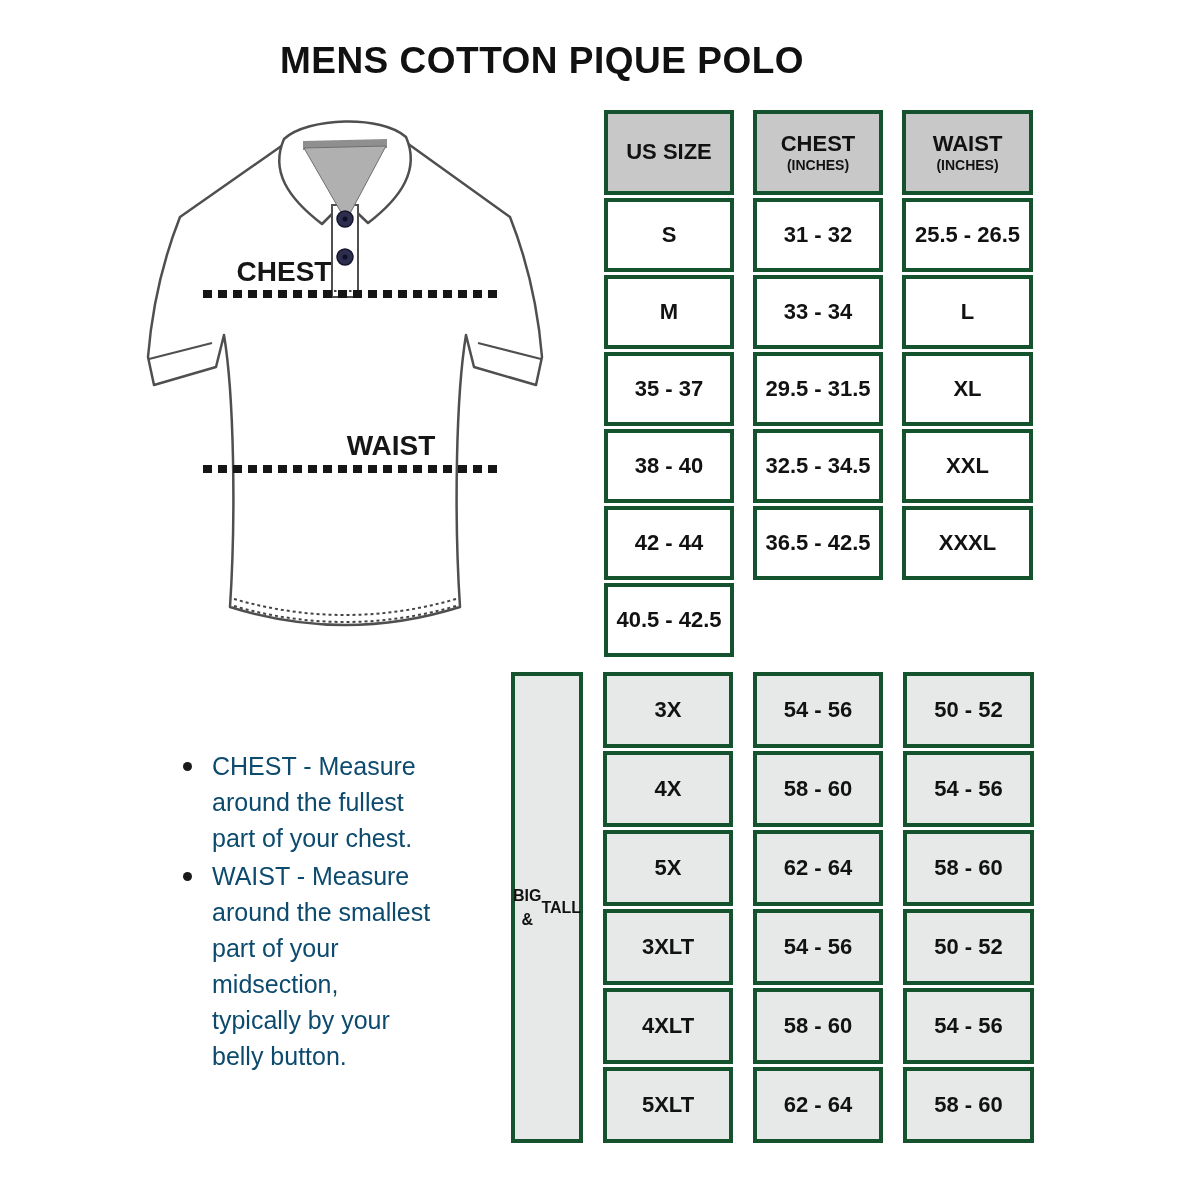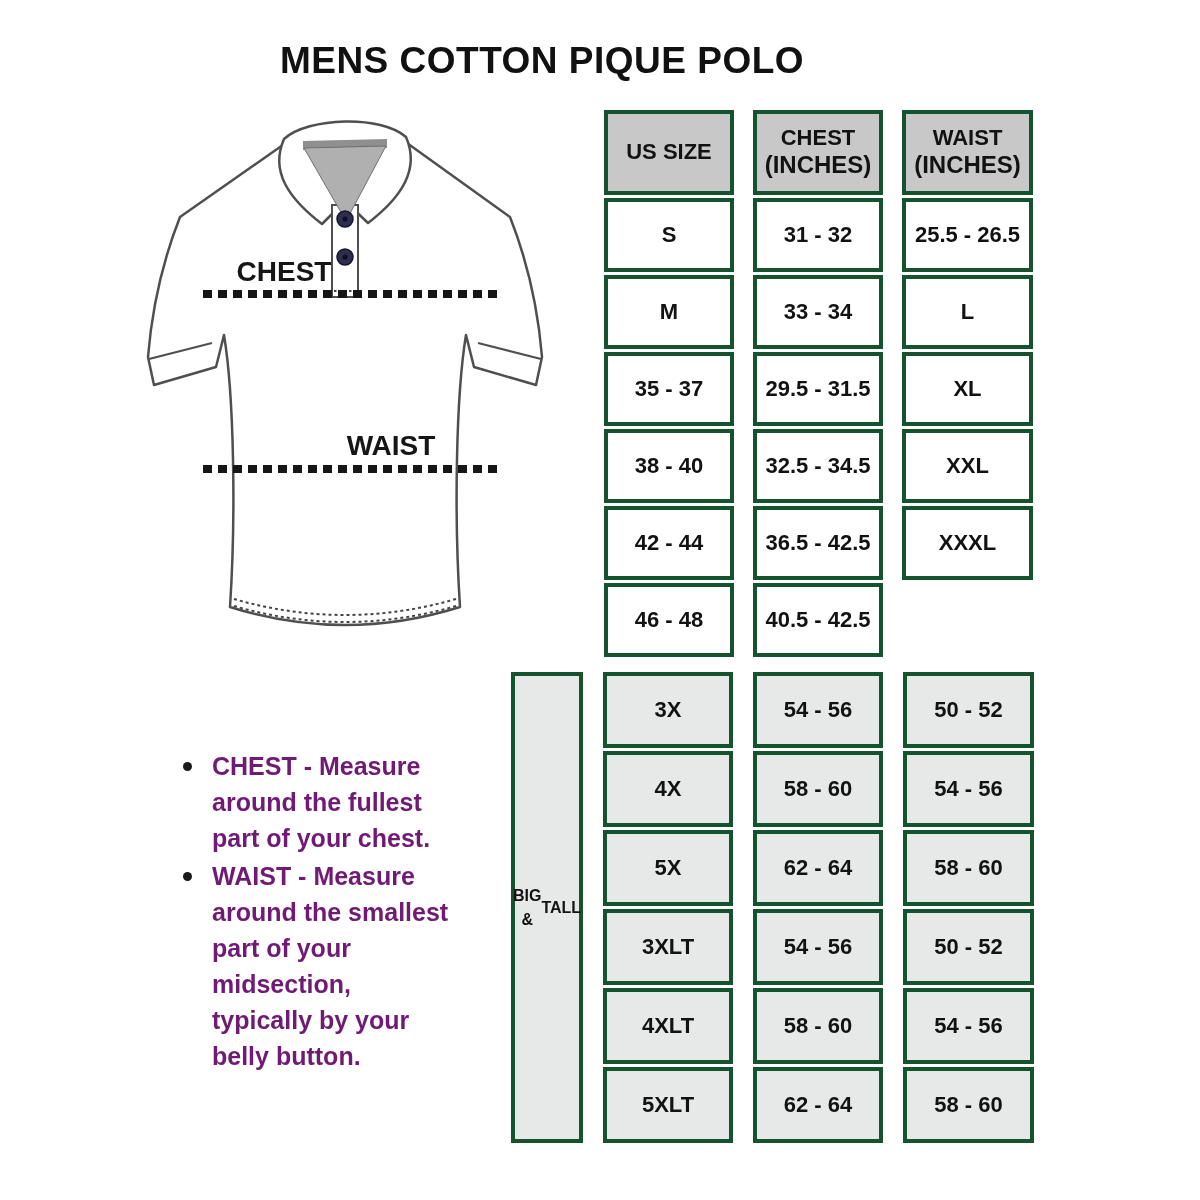--- a/index.html
+++ b/index.html
@@ -26,35 +26,35 @@
     grid-template-columns:88px 146px 146px 147px;
     grid-template-rows:repeat(6,76px);
     column-gap:4px;row-gap:3px;
   }
   .cell{
     border:4px solid #14532d;background:#ffffff;
     display:flex;align-items:center;justify-content:center;
     font-weight:bold;font-size:22px;color:#121212;text-align:center;margin-left:16px;
   }
   .cell.header{background:#c8c8c8;flex-direction:column;line-height:1.2;}
-  .cell.header .sub{font-size:24px;}
+  .cell.header .sub{font-size:14px;}
   .cell.shade{background:#e7e9e9;}
   .cell.bigtall{
     grid-row:1 / span 6;grid-column:1;background:#e7e9e9;
     flex-direction:row;font-size:16px;line-height:1.45;
   }
 
   
   .notes{position:absolute;left:183px;top:748px;width:320px;}
   .note-item{display:flex;margin-bottom:2px;}
   .note-dot{
     width:9px;height:9px;border-radius:50%;background:#1a1a1a;
     margin:14px 20px 0 0;flex:0 0 9px;
   }
-  .note-lines{font-size:25px;line-height:36px;font-weight:700;color:#701a75;}
+  .note-lines{font-size:25px;line-height:36px;font-weight:400;color:#0c4a6e;}
 </style>
 </head>
 <body>
 
 <div class="canvas">
 
   <div class="page-title">MENS COTTON PIQUE POLO</div>
 
   <svg class="polo" width="455" height="560" viewBox="0 0 455 560">
 
@@ -122,21 +122,20 @@
 
     <div class="cell">XL</div>
     <div class="cell">38 - 40</div>
     <div class="cell">32.5 - 34.5</div>
 
     <div class="cell">XXL</div>
     <div class="cell">42 - 44</div>
     <div class="cell">36.5 - 42.5</div>
 
     <div class="cell">XXXL</div>
-    <div class="cell">46 - 48</div>
     <div class="cell">40.5 - 42.5</div>
   </div>
 
   <div class="grid-bottom">
     <div class="cell bigtall">
       <div>BIG &amp;</div>
       <div>TALL</div>
     </div>
 
     <div class="cell shade">3X</div>

